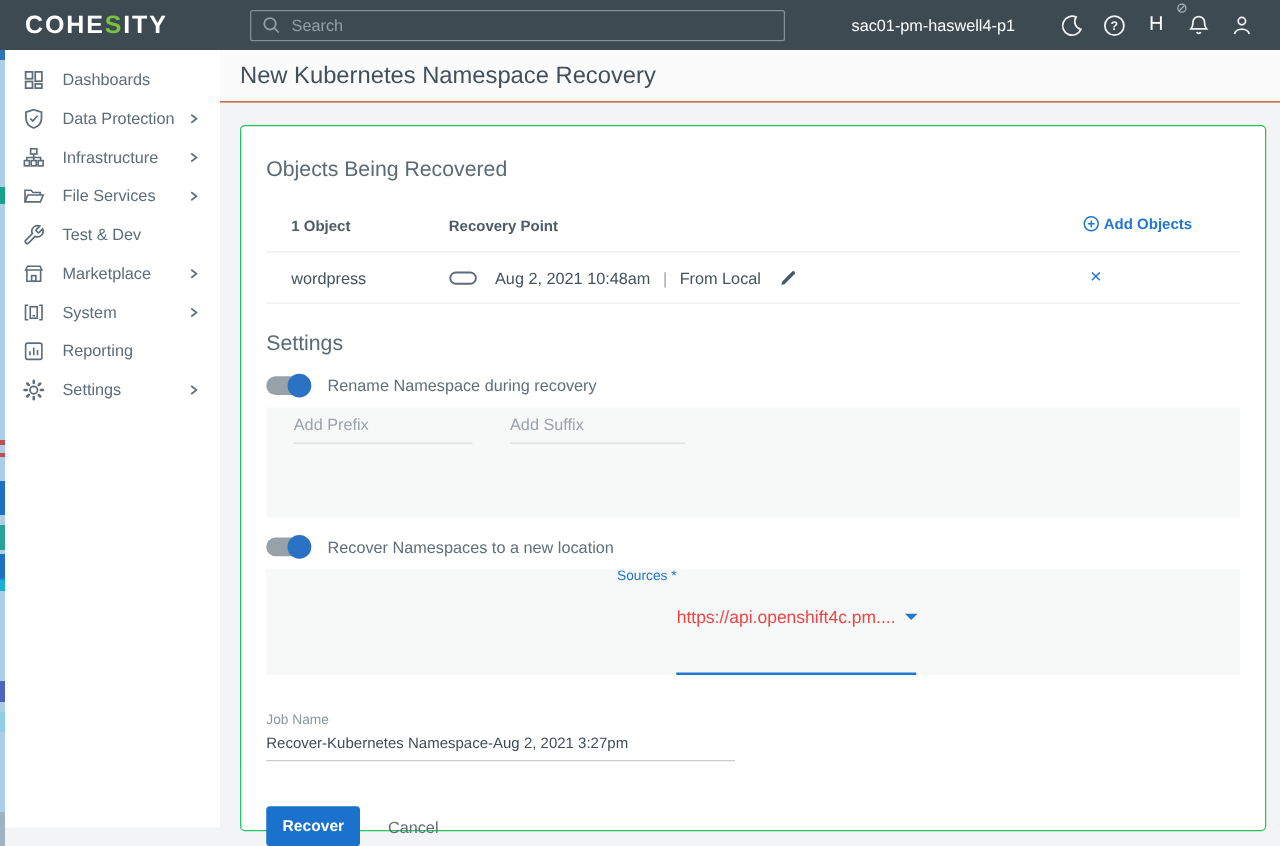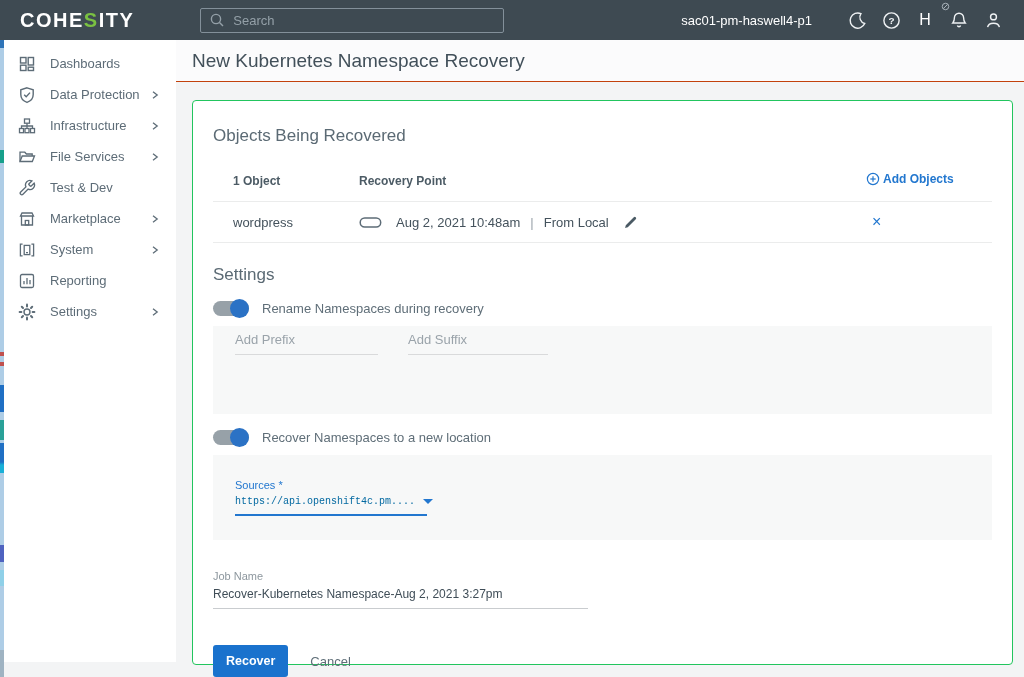--- a/index.html
+++ b/index.html
@@ -6,21 +6,21 @@
   html,body { width:1024px; height:677px; overflow:hidden; }
   body { font-family:"Liberation Sans", sans-serif; background:#f3f4f5; }
   .screen { position:relative; width:1024px; height:677px; }
 
   
   .topbar { position:absolute; top:0; left:0; width:1024px; height:40px;
     background:#3e4a52; display:flex; align-items:center; z-index:5; }
   .logo { margin-left:20px; font-size:20px; font-weight:bold; letter-spacing:1.5px;
     color:#ffffff; white-space:nowrap; }
   .logo .accent { color:#7ac142; }
-  .searchbox { margin-left:66px; width:304px; height:25px; border:1px solid #83909a;
+  .searchbox { margin-left:66px; width:428px; height:25px; border:1px solid #83909a;
     border-radius:2px; display:flex; align-items:center; padding:0 8px; background:transparent; }
   .searchbox input { flex:1; border:none; outline:none; background:transparent;
     color:#cfd6da; font-size:13px; margin-left:8px; font-family:inherit; }
   .searchbox input::placeholder { color:#94a0a8; }
   .topbar-right { margin-left:auto; display:flex; align-items:center; margin-right:14px; }
   .cluster-name { color:#ffffff; font-size:13px; margin-right:28px; }
   .tb-icon { width:34px; height:26px; display:flex; align-items:center; justify-content:center;
     cursor:pointer; position:relative; }
   .health-glyph { color:#fff; font-size:16px; font-weight:400; position:relative; }
   .health-sup { position:absolute; top:-5px; right:-8px; }
@@ -77,25 +77,25 @@
     border-radius:50%; background:#c6ccd0; transition:left .1s; }
   .toggle.on .knob { left:17px; background:#2b72c5; }
   .toggle-label { margin-left:13px; font-size:13px; color:#5f6e78; }
 
   
   .panel { background:#f7f8f8; margin-top:10px; padding-left:22px; }
   .panel-inputs { height:88px; display:flex; align-items:flex-start; gap:30px; }
   .u-input { width:143px; border:none; border-bottom:1px solid #d9dadb; background:transparent;
     outline:none; font-size:13px; color:#3f4d57; padding:6px 0 7px; font-family:inherit; }
   .u-input::placeholder { color:#9aa3aa; }
-  .panel-sources { height:85px; display:flex; flex-direction:column; justify-content:center; }
+  .panel-sources { height:85px; display:flex; justify-content:center; }
   .src-label { font-size:11px; color:#2277cf; margin-bottom:5px; }
   .src-select { width:192px; display:flex; align-items:center; justify-content:space-between;
     border-bottom:2px solid #2277cf; padding-bottom:7px; cursor:pointer; }
-  .src-value { font-size:10px; color:#0369a1; white-space:nowrap;font-family:Liberation Mono, monospace; }
+  .src-value { font-size:14px; color:#ef4444; white-space:nowrap; }
   .caret-down { width:0; height:0; border-left:5px solid transparent;
     border-right:5px solid transparent; border-top:5px solid #2277cf; margin-left:8px; }
 
   
   .job-field { margin-top:30px; }
   .job-label { font-size:11px; color:#8d979e; }
   .job-input { display:block; width:375px; border:none; border-bottom:1px solid #c9cccf;
     outline:none; background:transparent; font-size:12px; color:#3f4d57;
     padding:5px 0 7px; font-family:inherit; }
 
@@ -354,21 +354,21 @@
           <span class="remove-btn">×</span>
         </div>
       </div>
 
       <div class="section-h h-settings">Settings</div>
 
       <div class="toggle-row">
         <div class="toggle on">
             <div class="knob"></div>
           </div>
-        <span class="toggle-label">Rename Namespaces during recovery</span>
+        <span class="toggle-label">Rename Namespace during recovery</span>
       </div>
 
       <div class="panel panel-inputs">
         <input class="u-input" type="text" placeholder="Add Prefix" style="">
         <input class="u-input" type="text" style="width: 140px;" placeholder="Add Suffix">
       </div>
 
       <div class="toggle-row">
         <div class="toggle on">
             <div class="knob"></div>

